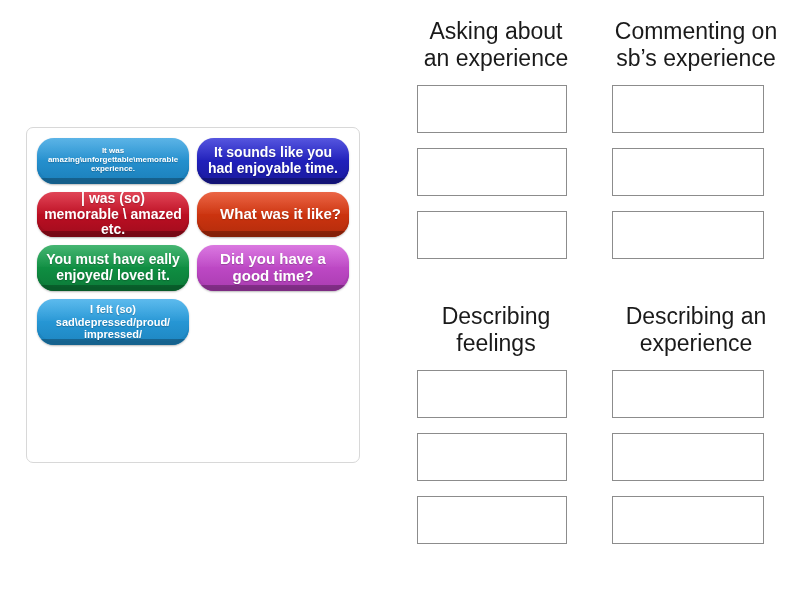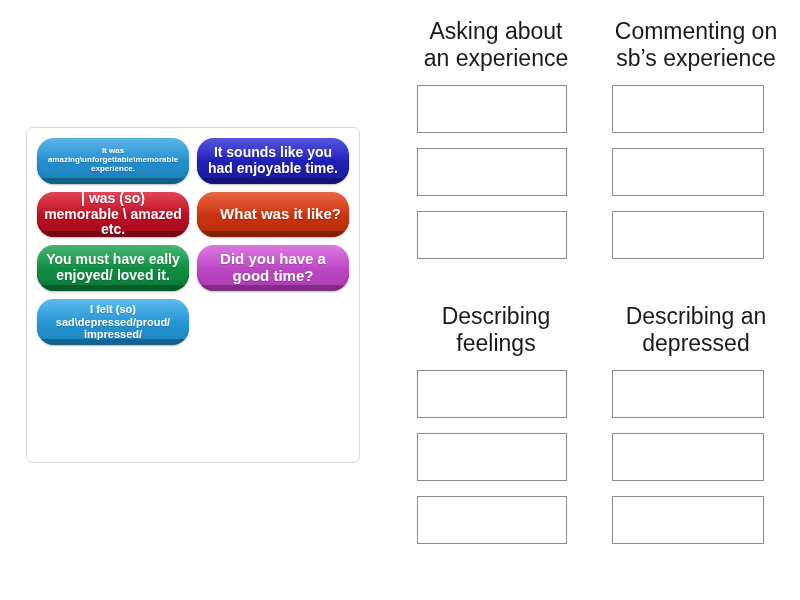--- a/index.html
+++ b/index.html
@@ -187,20 +187,20 @@
       </div>
       <div class="cat-group" id="cat-2">
         <div class="cat-title">Describing
 feelings</div>
         <div class="drop-slot"></div>
         <div class="drop-slot"></div>
         <div class="drop-slot"></div>
       </div>
       <div class="cat-group" id="cat-3">
         <div class="cat-title">Describing an
-depressed</div>
+experience</div>
         <div class="drop-slot"></div>
         <div class="drop-slot"></div>
         <div class="drop-slot"></div>
       </div>
     </div>
 
 </div>
 
 </body></html>

